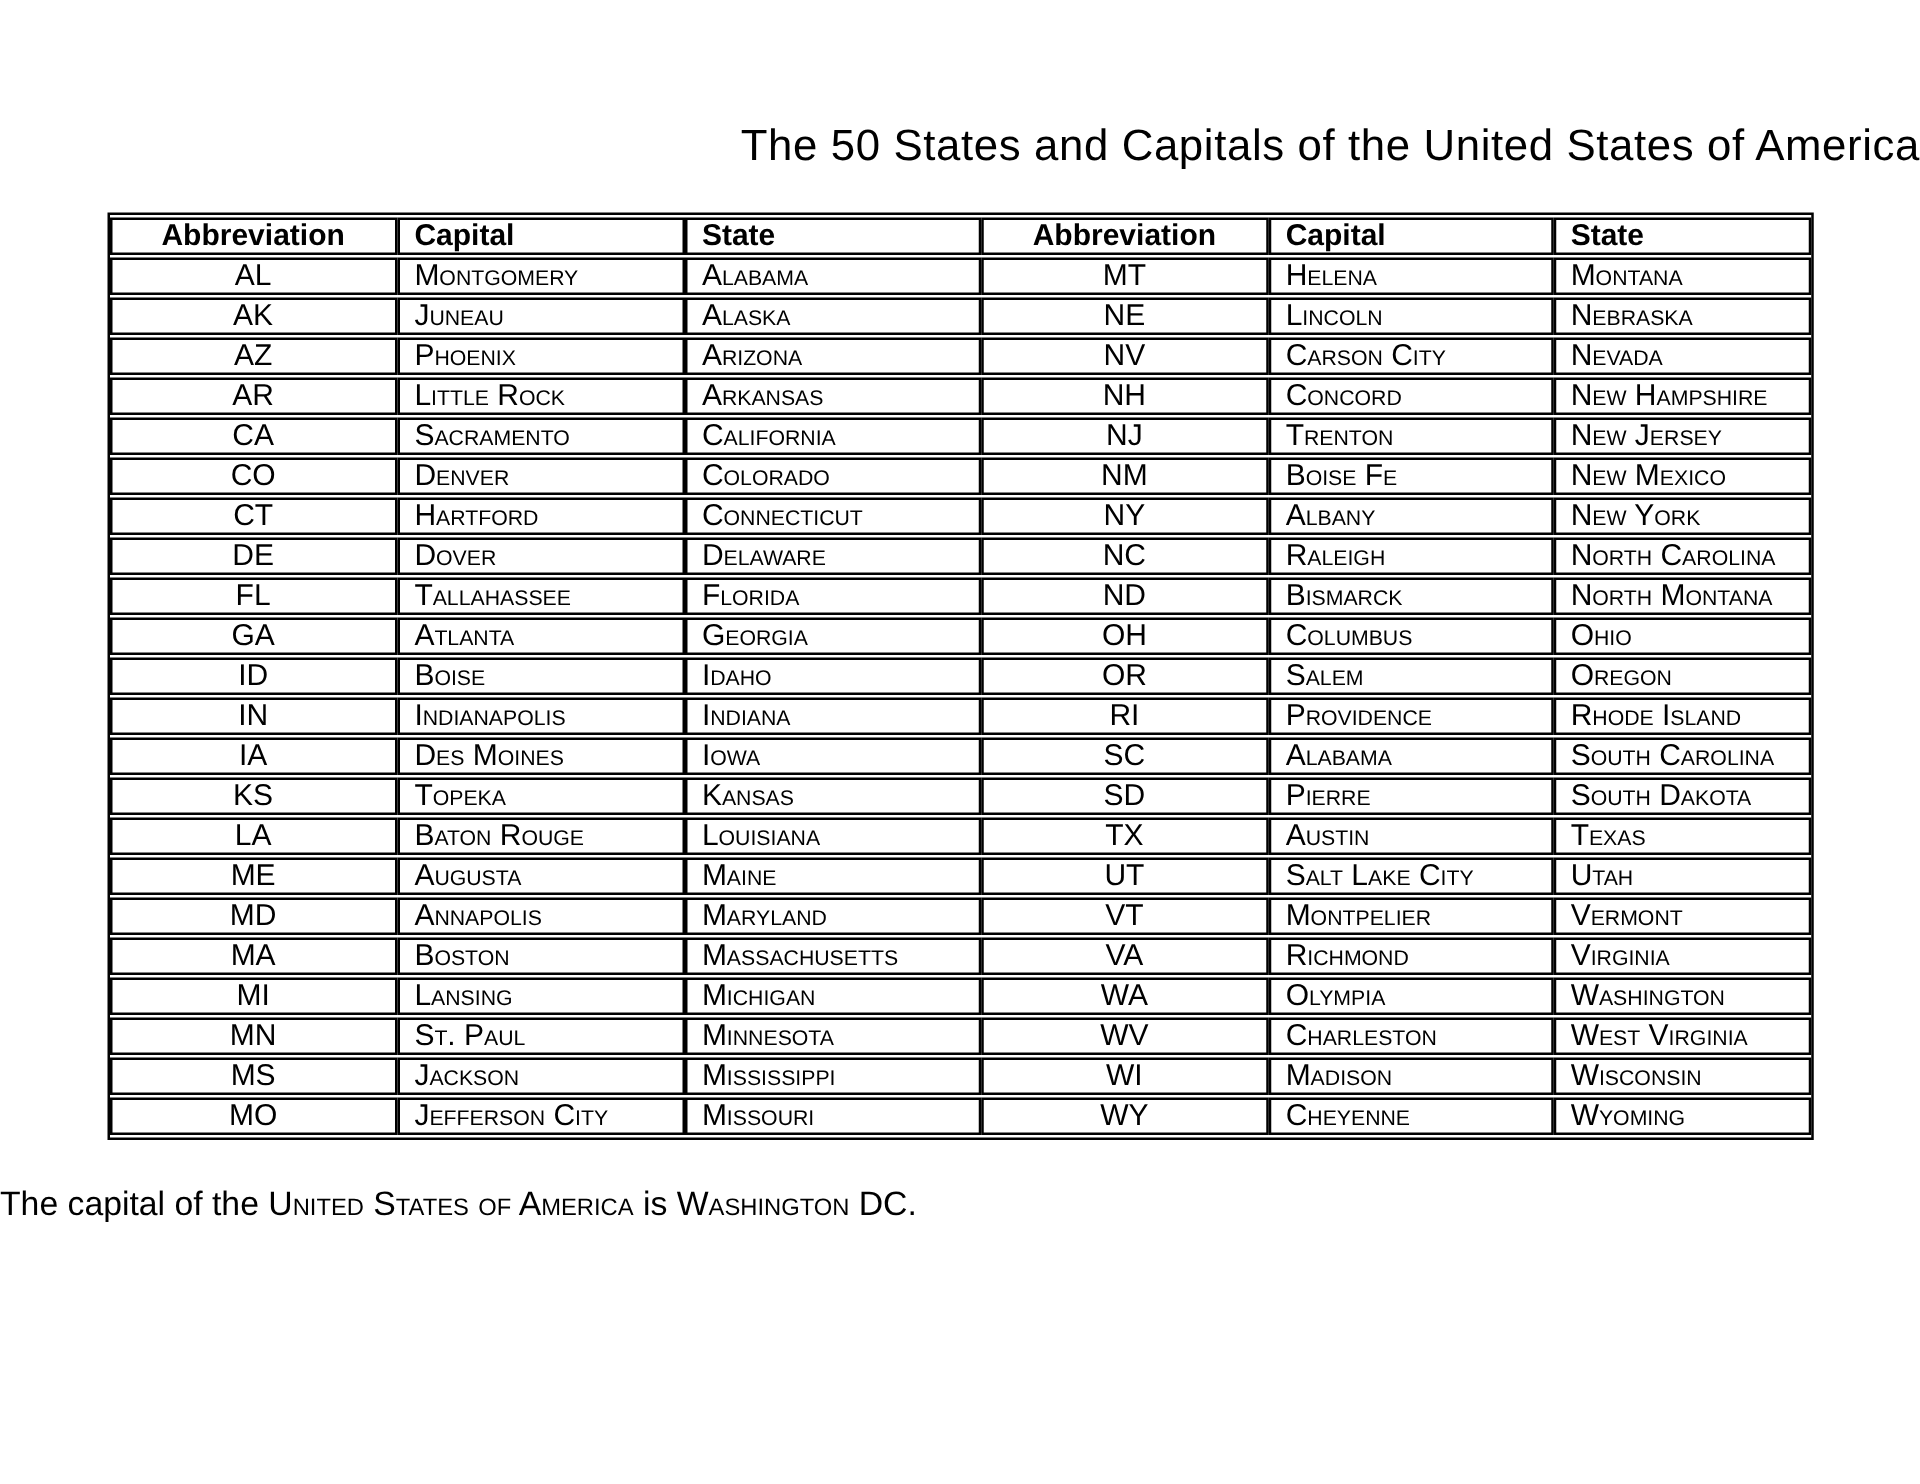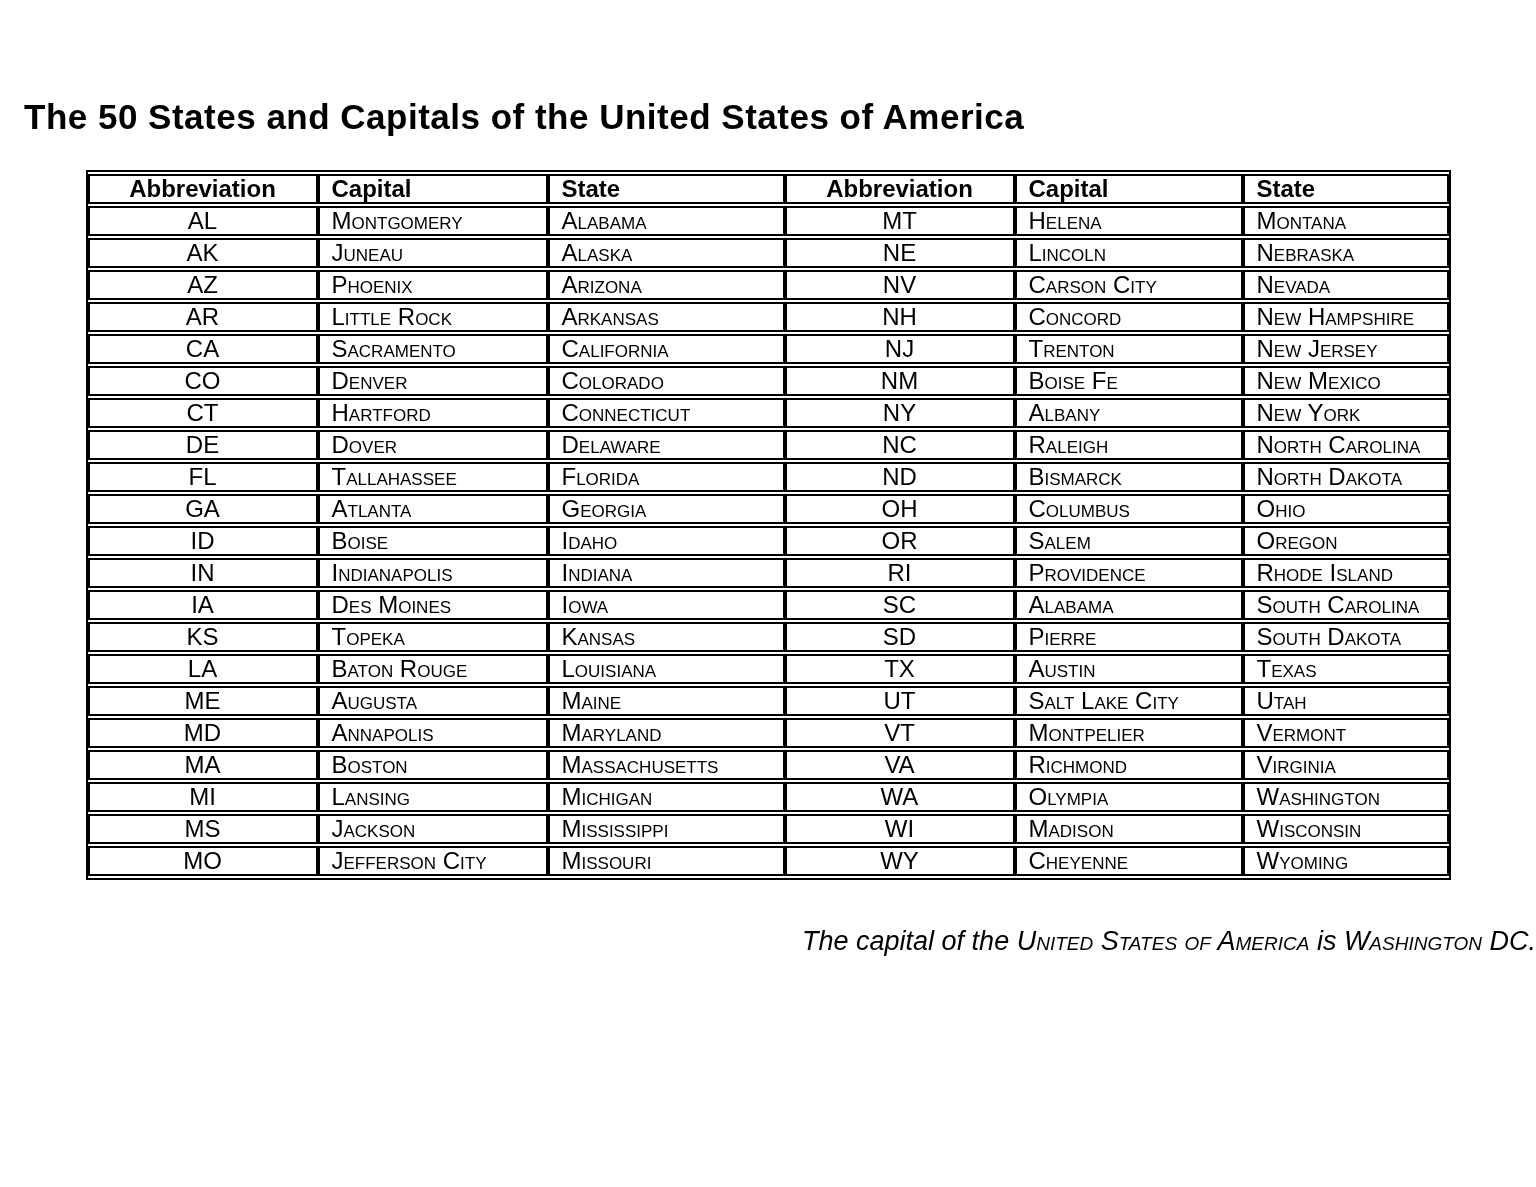--- a/index.html
+++ b/index.html
@@ -12,23 +12,23 @@
   .page {
     position: relative;
     width: 1536px;
     height: 1187px;
     background: #ffffff;
     overflow: hidden;
   }
   .title {
     margin: 0;
     padding-top: 97px;
-    text-align: left;
+    text-align: right;
     font-size: 35px;
-    font-weight: 700;
+    font-weight: 400;
     letter-spacing: 0.5px;
     padding-left: 24px;
   }
   table.states {
     margin: 33px auto 0 auto;
     width: 1361px;
     table-layout: fixed;
     border-collapse: separate;
     border-spacing: 0 2px;
     border: 2px solid #000000;
@@ -51,24 +51,23 @@
   table.states th.abbr,
   table.states td.abbr {
     text-align: center;
     padding: 0 4px;
   }
   td.sc {
     font-variant: small-caps;
     font-size: 25px;
   }
   .footer {
-    margin-top: 46px;
-    text-align: right;
+    margin-top: 36px;
+    text-align: left;
     font-size: 27px;
-    font-style: italic;
   }
   .footer .sc {
     font-variant: small-caps;
   }
 </style>
 </head>
 <body>
 
 <div class="page">
 
@@ -157,21 +156,21 @@
           <td class="abbr">NC</td>
           <td class="sc">Raleigh</td>
           <td class="sc">North Carolina</td>
         </tr>
         <tr>
           <td class="abbr">FL</td>
           <td class="sc">Tallahassee</td>
           <td class="sc">Florida</td>
           <td class="abbr">ND</td>
           <td class="sc">Bismarck</td>
-          <td class="sc">North Dakota</td>
+          <td class="sc">North Montana</td>
         </tr>
         <tr>
           <td class="abbr">GA</td>
           <td class="sc">Atlanta</td>
           <td class="sc">Georgia</td>
           <td class="abbr">OH</td>
           <td class="sc">Columbus</td>
           <td class="sc">Ohio</td>
         </tr>
         <tr>
@@ -240,20 +239,28 @@
         </tr>
         <tr>
           <td class="abbr">MI</td>
           <td class="sc">Lansing</td>
           <td class="sc">Michigan</td>
           <td class="abbr">WA</td>
           <td class="sc">Olympia</td>
           <td class="sc">Washington</td>
         </tr>
         <tr>
+          <td class="abbr">MN</td>
+          <td class="sc">St. Paul</td>
+          <td class="sc">Minnesota</td>
+          <td class="abbr">WV</td>
+          <td class="sc">Charleston</td>
+          <td class="sc">West Virginia</td>
+        </tr>
+        <tr>
           <td class="abbr">MS</td>
           <td class="sc">Jackson</td>
           <td class="sc">Mississippi</td>
           <td class="abbr">WI</td>
           <td class="sc">Madison</td>
           <td class="sc">Wisconsin</td>
         </tr>
         <tr>
           <td class="abbr">MO</td>
           <td class="sc">Jefferson City</td>

